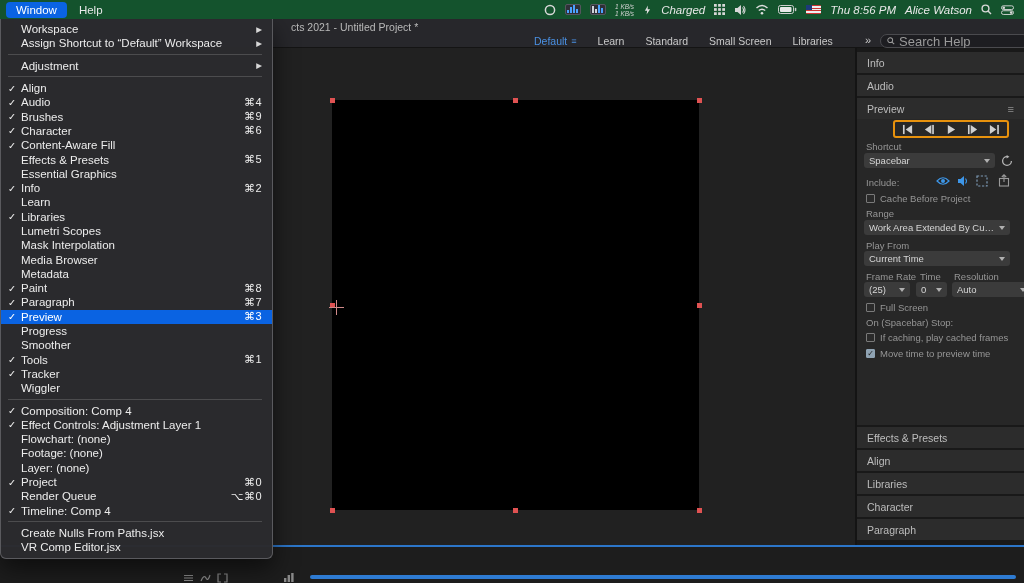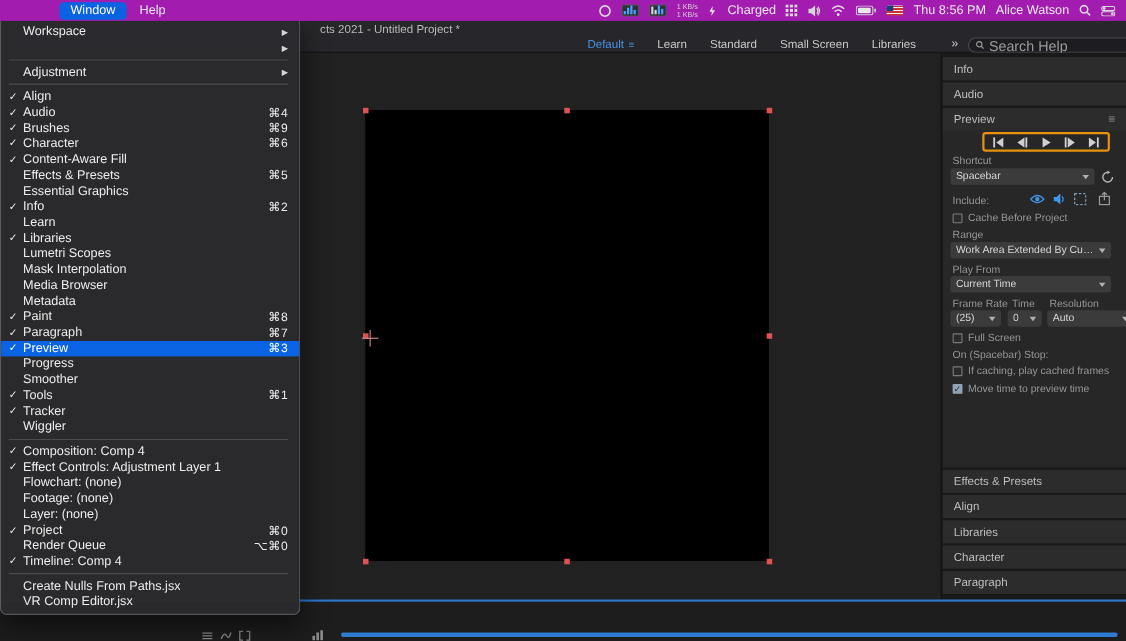--- a/index.html
+++ b/index.html
@@ -1,25 +1,25 @@
 <!DOCTYPE html>
 <html><head>
 <meta charset="utf-8">
 <style>
   * { margin:0; padding:0; box-sizing:border-box; }
   html,body { width:1024px; height:583px; }
   body { font-family:"Liberation Sans","DejaVu Sans",sans-serif; background:#232323; overflow:hidden; position:relative; }
   .screen { position:absolute; inset:0; width:1024px; height:583px; overflow:hidden; background:#232323; }
 
   
-  .menubar { position:absolute; top:0; left:0; right:0; height:19px; background:#a21caf; display:flex; align-items:center; z-index:30; color:#e8e8e8; font-size:11.5px;padding-left:48px; }
+  .menubar { position:absolute; top:0; left:0; right:0; height:19px; background:#14532d; display:flex; align-items:center; z-index:30; color:#e8e8e8; font-size:11.5px; }
   .mb-left { display:flex; align-items:center; height:100%; padding-left:6px; gap:2px; }
   .mb-menu { padding:0 10px; height:16px; line-height:16px; border-radius:4px; white-space:nowrap; }
   .mb-menu.active { background:#0a63e2; color:#fff; }
-  .mb-right { margin-left:auto; display:flex; align-items:center; gap:9px; padding-right:10px; height:100%; }
+  .mb-right { margin-left:auto; display:flex; align-items:center; gap:9px; padding-right:10px; height:100%;font-style:italic; }
   .sicon { display:inline-flex; align-items:center; justify-content:center; }
   .sicon svg { display:block; }
   .meter { width:16px; height:11px; background:#2e3038; border:1px solid #54565e; border-radius:2px; display:flex; align-items:flex-end; gap:1px; padding:1px; }
   .meter i { display:block; width:2px; background:#4aa3ff; }
   .netstack { display:flex; flex-direction:column; justify-content:center; font-size:6.5px; line-height:7px; color:#d0d0d0; }
   .stext { white-space:nowrap; }
   .flag { width:15px; height:9px; background:repeating-linear-gradient(#c33 0 1.3px,#eee 1.3px 2.6px); position:relative; border-radius:1px; }
   .flag::after { content:""; position:absolute; left:0; top:0; width:6px; height:5px; background:#1d3a7a; }
 
   
@@ -411,20 +411,21 @@
 
   <div class="menu">
     <div class="mi submenu">
         <span class="check">✓</span>
         <span class="lbl">Workspace</span>
         <span class="sc"></span>
         <span class="arrow">▶</span>
       </div>
       <div class="mi submenu">
         <span class="check">✓</span>
+        <span class="lbl">Assign Shortcut to “Default” Workspace</span>
         <span class="sc"></span>
         <span class="arrow">▶</span>
       </div>
       <div class="mi separator">
         
         
         
         
       </div>
       <div class="mi submenu">

